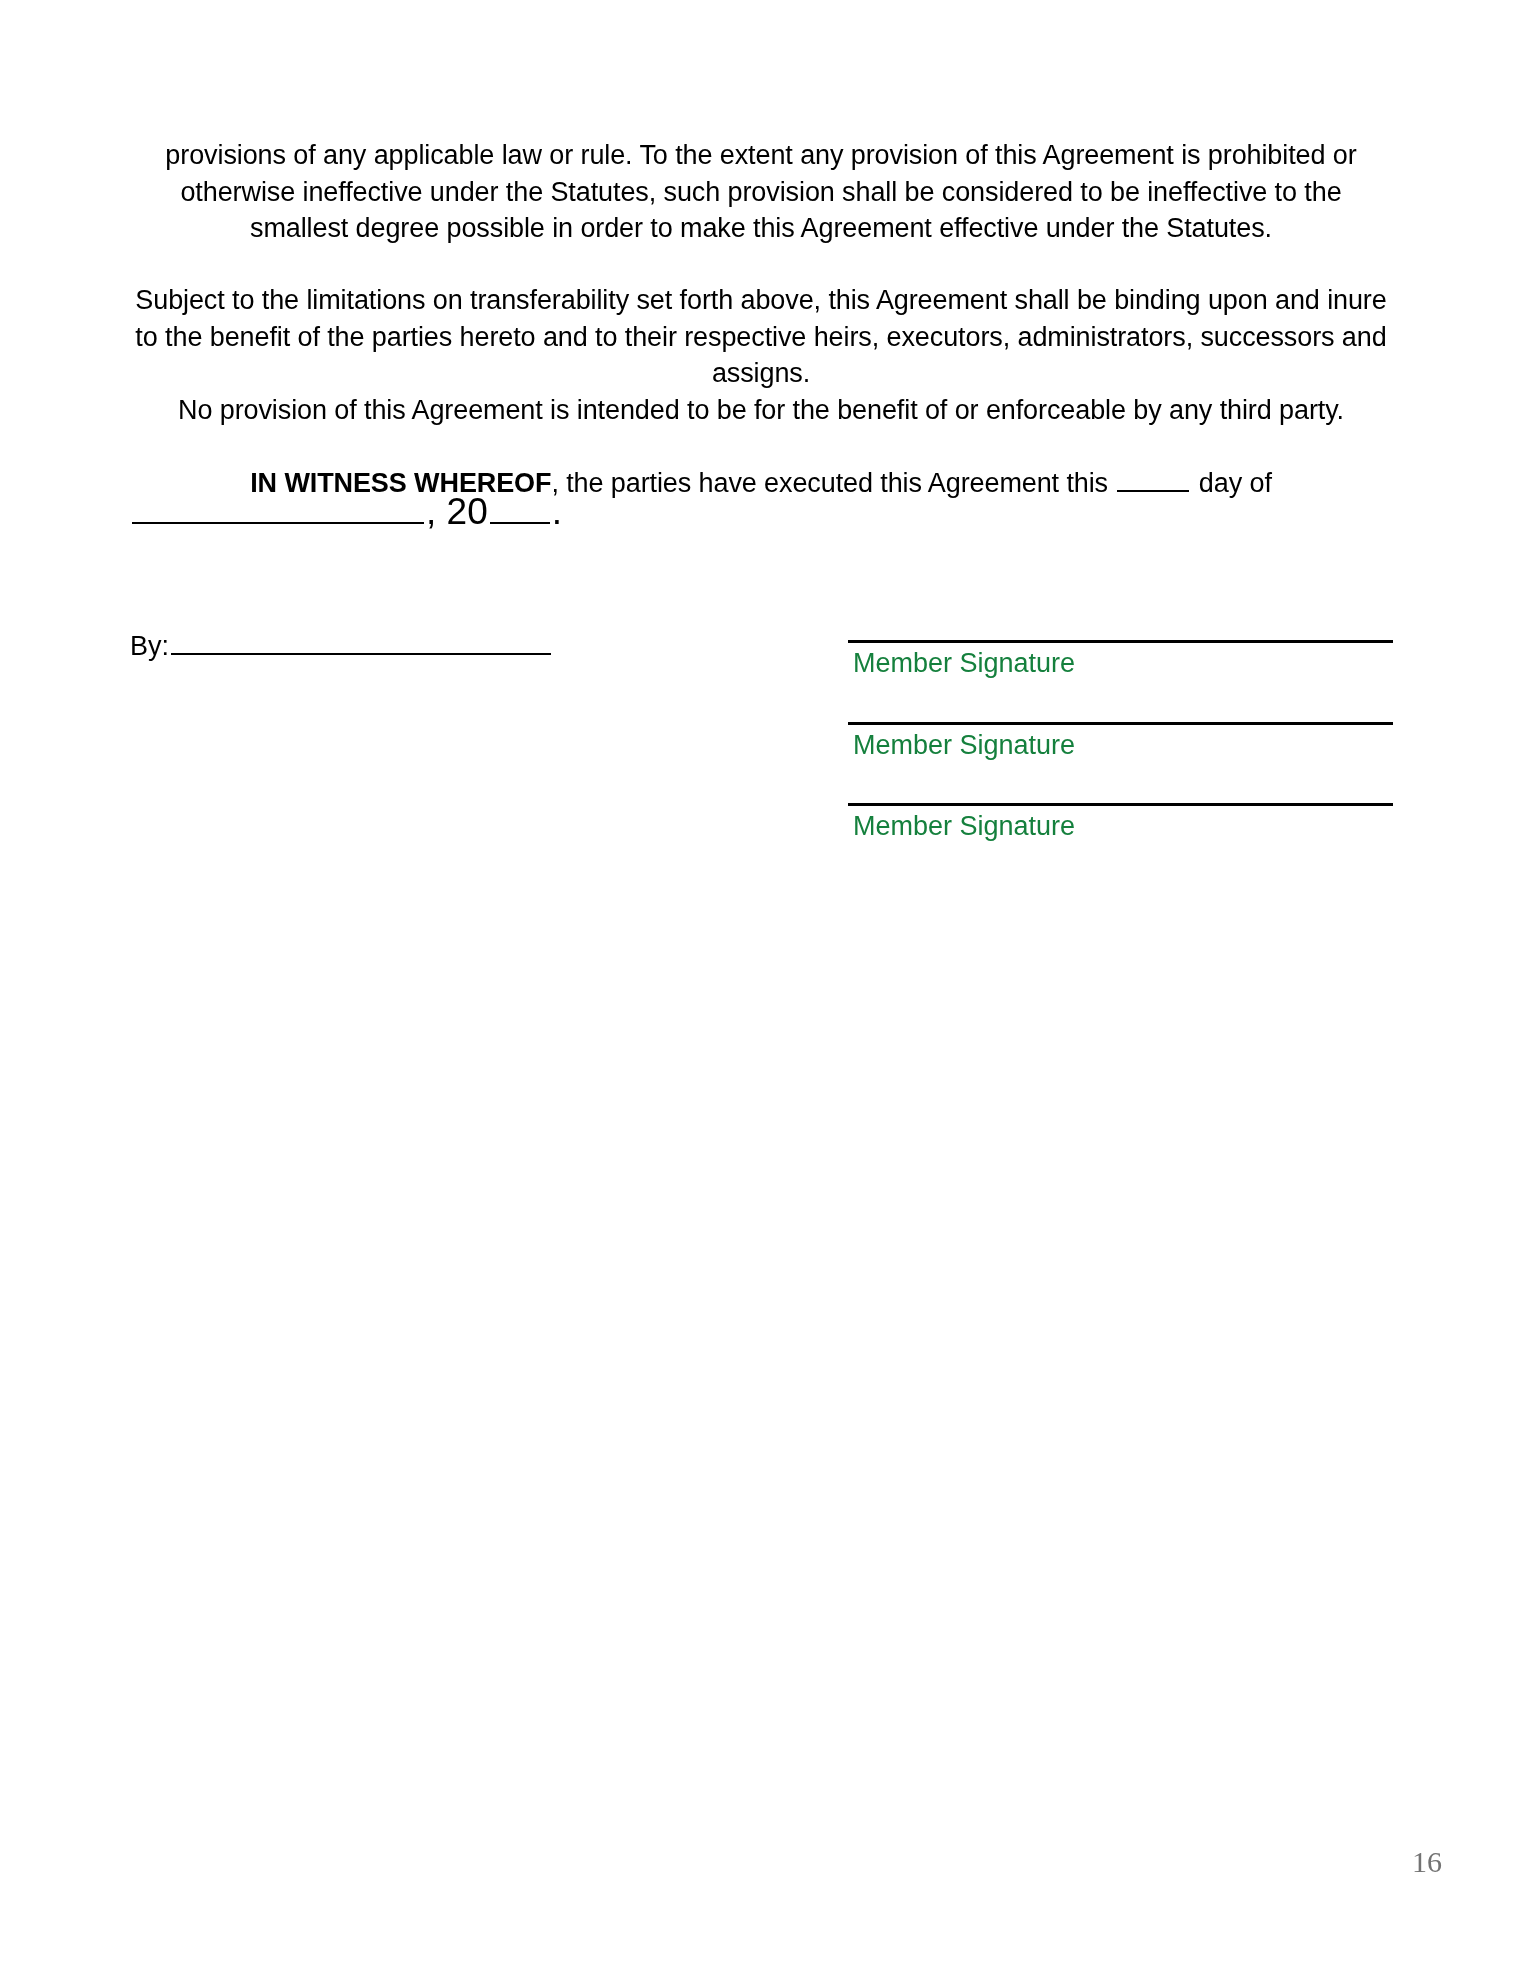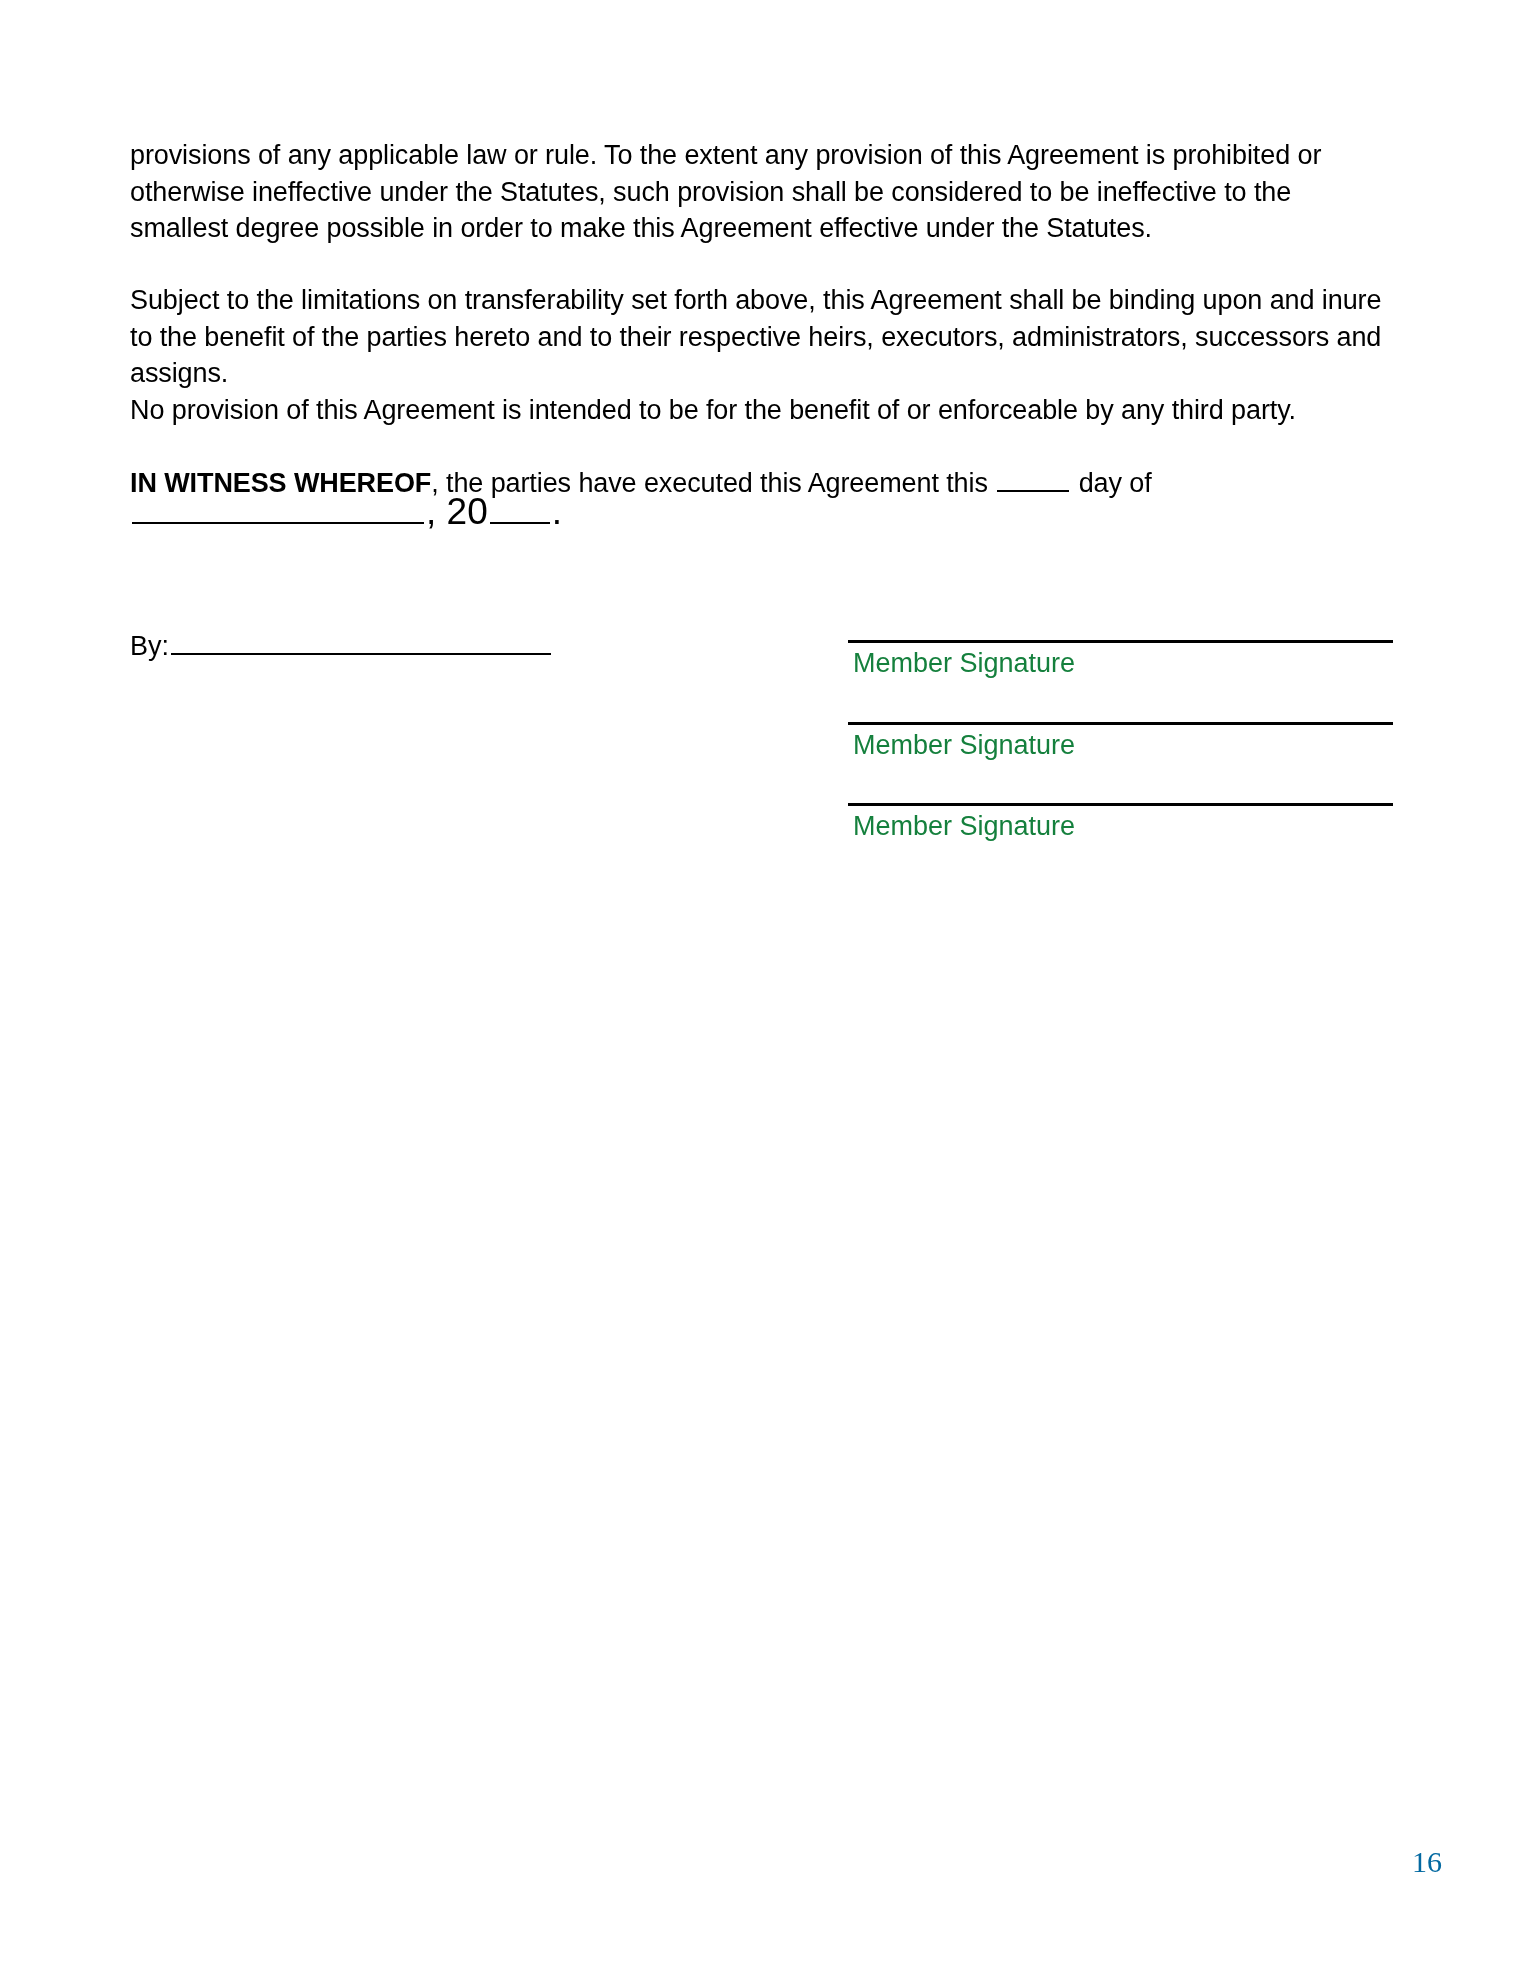--- a/index.html
+++ b/index.html
@@ -19,21 +19,21 @@
     overflow: hidden;
   }
   .body-text {
     position: absolute;
     left: 130px;
     width: 1262px;
     font-size: 27px;
     line-height: 36.5px;
     letter-spacing: -0.1px;
     color: #000;
-    text-align: left;
+    text-align: center;
     white-space: normal;
   }
   .para-1 { top: 110px; }
   .para-2 { top: 255px; }
   .para-3 { top: 365px; }
   .para-witness { top: 438px; }
 
   .bold { font-weight: bold; }
 
   
@@ -95,21 +95,21 @@
   .sig-1 { top: 640px; }
   .sig-2 { top: 722px; }
   .sig-3 { top: 803px; }
 
   .page-number {
     position: absolute;
     right: 88px;
     top: 1845px;
     font-family: "Liberation Serif", serif;
     font-size: 30px;
-    color: #0369a1;
+    color: #737373;
   }
 </style>
 </head>
 <body>
 
 <div id="page">
 
   <p class="body-text para-1">provisions of any applicable law or rule.  To the extent any provision of this Agreement is prohibited or otherwise ineffective under the Statutes, such provision shall be considered to be ineffective to the smallest degree possible in order to make this Agreement effective under the Statutes.</p>
 
   <p class="body-text para-2">Subject to the limitations on transferability set forth above, this Agreement shall be binding upon and inure to the benefit of the parties hereto and to their respective heirs, executors, administrators, successors and assigns.</p>

